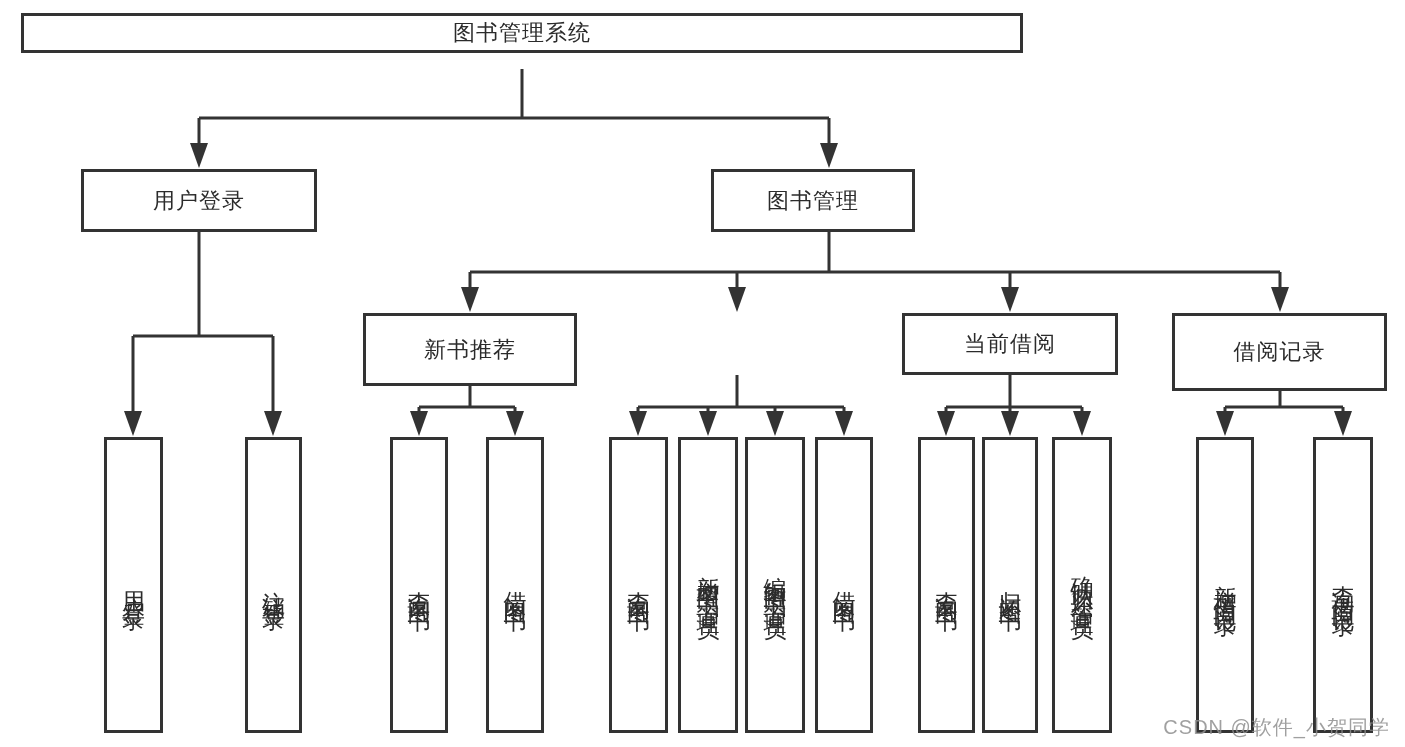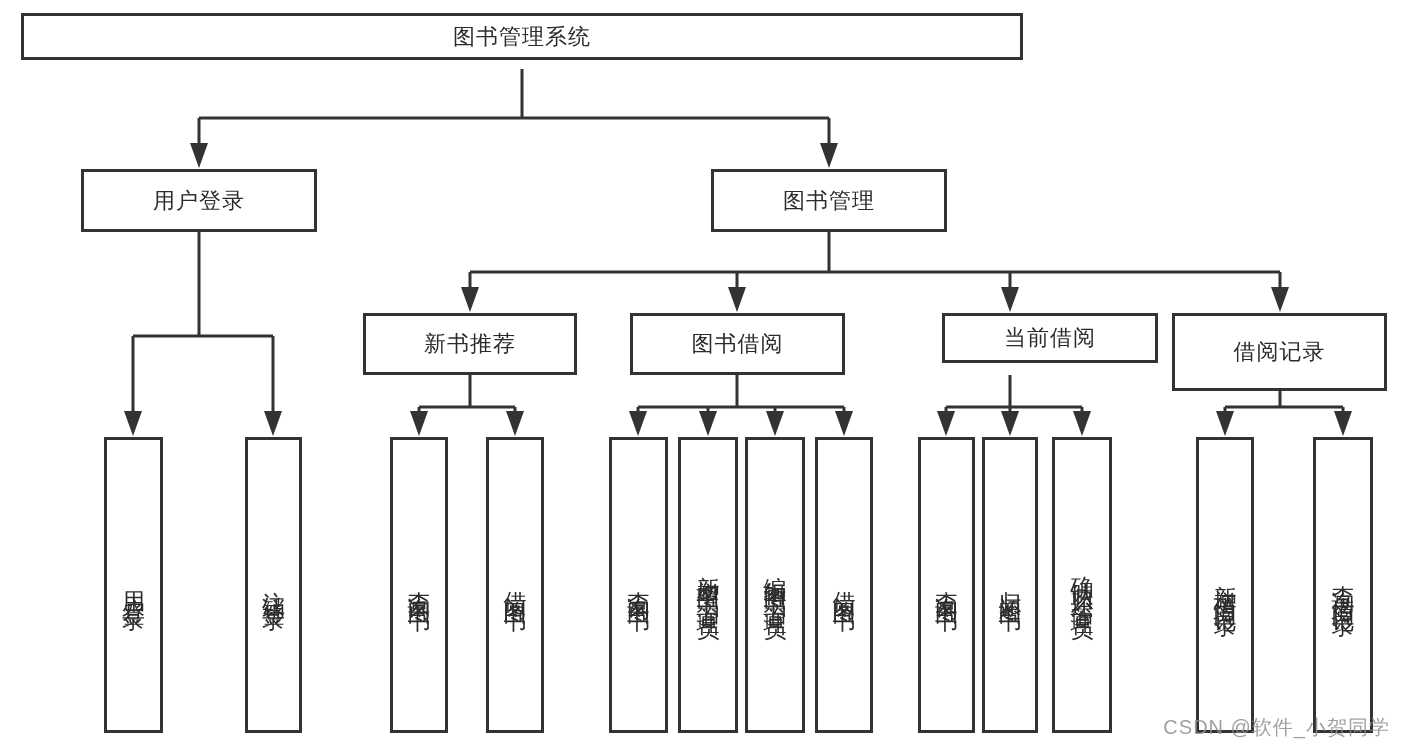--- a/index.html
+++ b/index.html
@@ -88,28 +88,27 @@
       <polygon points="766,411 784,411 775,436"></polygon>
       <polygon points="835,411 853,411 844,436"></polygon>
       <polygon points="937,411 955,411 946,436"></polygon>
       <polygon points="1001,411 1019,411 1010,436"></polygon>
       <polygon points="1073,411 1091,411 1082,436"></polygon>
       <polygon points="1216,411 1234,411 1225,436"></polygon>
       <polygon points="1334,411 1352,411 1343,436"></polygon>
     </g>
   </svg>
 
-  <div class="box" style="left:21px;top:13px;width:1002px;height:47px">图书管理系统</div>
+  <div class="box" style="left:21px;top:13px;width:1002px;height:40px">图书管理系统</div>
 
   <div class="box" style="left:81px;top:169px;width:236px;height:63px">用户登录</div>
-  <div class="box" style="left:711px;top:169px;width:236px;height:63px">图书管理</div>
+  <div class="box" style="left:711px;top:169px;width:204px;height:63px">图书管理</div>
 
-  <div class="box" style="left:363px;top:313px;width:214px;height:62px">新书推荐</div>
-  <div class="box" style="left:630px;top:313px;width:215px;height:62px">图书借阅</div>
-  <div class="box" style="left:942px;top:313px;width:216px;height:50px">当前借阅</div>
+  <div class="box" style="left:363px;top:313px;width:214px;height:73px">新书推荐</div>
+  <div class="box" style="left:902px;top:313px;width:216px;height:62px">当前借阅</div>
   <div class="box" style="left:1172px;top:313px;width:215px;height:78px">借阅记录</div>
 
   <div class="box vbox" style="left:104px;top:437px;width:59px;height:296px">用户登录</div>
   <div class="box vbox" style="left:245px;top:437px;width:57px;height:296px">注销登录</div>
 
   <div class="box vbox" style="left:390px;top:437px;width:58px;height:296px">查询图书</div>
   <div class="box vbox" style="left:486px;top:437px;width:58px;height:296px">借阅图书</div>
 
   <div class="box vbox" style="left:609px;top:437px;width:59px;height:296px">查询图书</div>
   <div class="box vbox" style="left:678px;top:437px;width:60px;height:296px">新增图书（管理员）</div>

